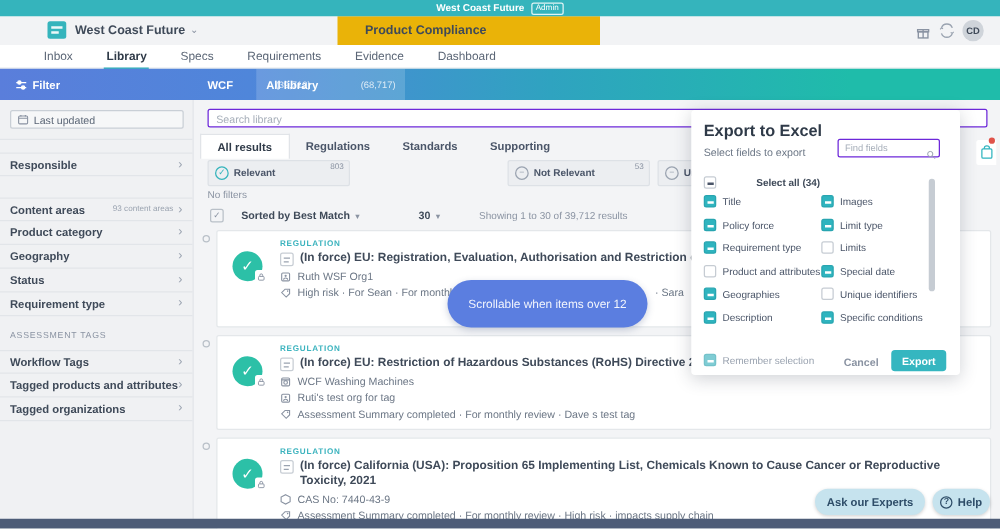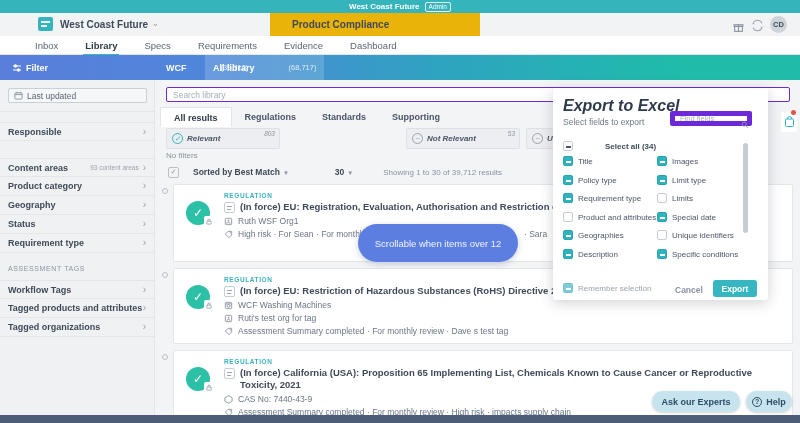--- a/index.html
+++ b/index.html
@@ -53,21 +53,21 @@
 .sb-row .chev { margin-left:auto; color:#9aa3b0; font-size:10px; font-weight:normal; line-height:8px; }
 .sb-row .meta + .chev { margin-left:4px; }
 .sb-head { position:absolute; left:8px; font-size:7px; letter-spacing:.6px; color:#8a93a2; }
 
 
 .search { position:absolute; left:166px; top:87px; width:624px; height:15px; background:#fff; border:1px solid #6d28d9; border-radius:2px; font-size:8.5px; color:#6b7685; padding:0 6px; font-family:"Liberation Sans", sans-serif; }
 .search::placeholder { color:#a6aeb9; }
 .tabs { position:absolute; left:160px; top:107px; height:20px; display:flex; }
 .tab { padding:0 13px; display:flex; align-items:center; font-size:9px; font-weight:bold; color:#4a5568; cursor:pointer; }
 .tab.active { background:#fff; border:1px solid #e1e4e8; border-bottom:none; color:#2f3a48; }
-.relcard { position:absolute; top:128px; height:21px; width:114px; background:#eceef1; border:1px solid #dde1e6; border-radius:2px; display:flex; align-items:center; gap:4px; padding:0 5px; cursor:pointer;font-style:italic; }
+.relcard { position:absolute; top:128px; height:21px; width:114px; background:#eceef1; border:1px solid #dde1e6; border-radius:2px; display:flex; align-items:center; gap:4px; padding:0 5px; cursor:pointer; }
 .relicon { width:11px; height:11px; border:1px solid #9aa3b0; color:#9aa3b0; border-radius:50%; font-size:7px; line-height:9px; display:flex; align-items:center; justify-content:center; flex:none; }
 .relicon.teal { border-color:#35b4bc; color:#35b4bc; }
 .rellabel { font-size:8px; color:#4a5568; font-weight:bold; white-space:nowrap; }
 .relcount { position:absolute; top:1px; right:4px; font-size:6.5px; color:#8a93a2; }
 .nofilters { position:absolute; left:166px; top:151px; font-size:8px; color:#8a93a2; }
 .toolbar { position:absolute; left:168px; top:164px; height:16px; display:flex; align-items:center; }
 .selbox { width:11px; height:11px; border:1px solid #b9c0c8; border-radius:2px; font-size:7px; color:#8a93a2; display:flex; align-items:center; justify-content:center; cursor:pointer; }
 .sortlbl { margin-left:14px; font-size:8.5px; font-weight:bold; color:#3f4a59; cursor:pointer; }
 .ddcaret { font-size:6px; color:#8a93a2; margin-left:3px; }
 .pagesize { margin-left:46px; font-size:8.5px; font-weight:bold; color:#3f4a59; cursor:pointer; }
@@ -87,23 +87,23 @@
 .rtitle.wrap { white-space:normal; line-height:12px; padding-right:6px; }
 .dline { display:flex; align-items:center; gap:5px; margin-top:3px; font-size:8.5px; color:#6b7685; position:relative; }
 .dline svg { flex:none; }
 .frag { position:absolute; left:300px; top:0; }
 
 
 .toast { position:absolute; left:358px; top:224px; width:160px; height:38px; border-radius:19px; background:#5b7ee0; color:rgba(255,255,255,.92); font-size:9.5px; display:flex; align-items:center; justify-content:center; z-index:5; box-shadow:0 2px 6px rgba(50,70,120,.25); }
 
 
 .modal { position:absolute; left:553px; top:88px; width:215px; height:212px; background:#fff; border-radius:3px; box-shadow:0 3px 14px rgba(40,50,70,.22); z-index:6; }
-.m-title { position:absolute; left:10px; top:9px; font-size:16px; font-weight:bold; color:#2f3a48;font-style:italic; }
+.m-title { position:absolute; left:10px; top:9px; font-size:13px; font-weight:bold; color:#2f3a48; }
 .m-sub { position:absolute; left:10px; top:29px; font-size:8.5px; color:#6b7685; }
-.m-find { position:absolute; left:117px; top:23px; width:82px; height:15px; border:5px solid #6d28d9; border-radius:2px; font-size:7.5px; padding:0 14px 0 5px; color:#6b7685; font-family:"Liberation Sans", sans-serif; }
+.m-find { position:absolute; left:117px; top:23px; width:82px; height:15px; border:1px solid #6d28d9; border-radius:2px; font-size:7.5px; padding:0 14px 0 5px; color:#6b7685; font-family:"Liberation Sans", sans-serif; }
 .m-find::placeholder { color:#a6aeb9; }
 .m-findico { position:absolute; left:188px; top:27px; }
 .m-field { position:absolute; display:flex; align-items:center; gap:5px; cursor:pointer; }
 .m-field .lb { font-size:8px; color:#4a5568; white-space:nowrap; }
 .m-field .lb.bold { font-weight:bold; color:#3f4a59; }
 .m-field .lb.muted { color:#9aa3b0; }
 .cbx { position:relative; width:10px; height:10px; border-radius:2px; border:1px solid #c6ccd3; background:#fff; flex:none; cursor:pointer; }
 .cbx[data-checked="true"] { background:#2fb4bf; border-color:#28a5b0; }
 .cbx[data-checked="true"]::after { content:""; position:absolute; left:2px; top:4px; width:5px; height:2px; background:#fff; }
 .cbx.indet::after { content:""; position:absolute; left:2px; top:4px; width:5px; height:2px; background:#4a5568; }
@@ -405,21 +405,21 @@
       <span class="cbx indet"></span>
       <span class="lb bold">Select all (34)</span>
     </div>
 
     <div class="m-field" style="left:10px; top:68px;">
       <span class="cbx" data-checked="true"></span>
       <span class="lb">Title</span>
     </div>
     <div class="m-field" style="left:10px; top:87px;">
       <span class="cbx" data-checked="true"></span>
-      <span class="lb">Policy type</span>
+      <span class="lb">Policy force</span>
     </div>
     <div class="m-field" style="left:10px; top:105px;">
       <span class="cbx" data-checked="true"></span>
       <span class="lb">Requirement type</span>
     </div>
     <div class="m-field" style="left:10px; top:124px;">
       <span class="cbx" data-checked="false"></span>
       <span class="lb">Product and attributes</span>
     </div>
     <div class="m-field" style="left:10px; top:142px;">

